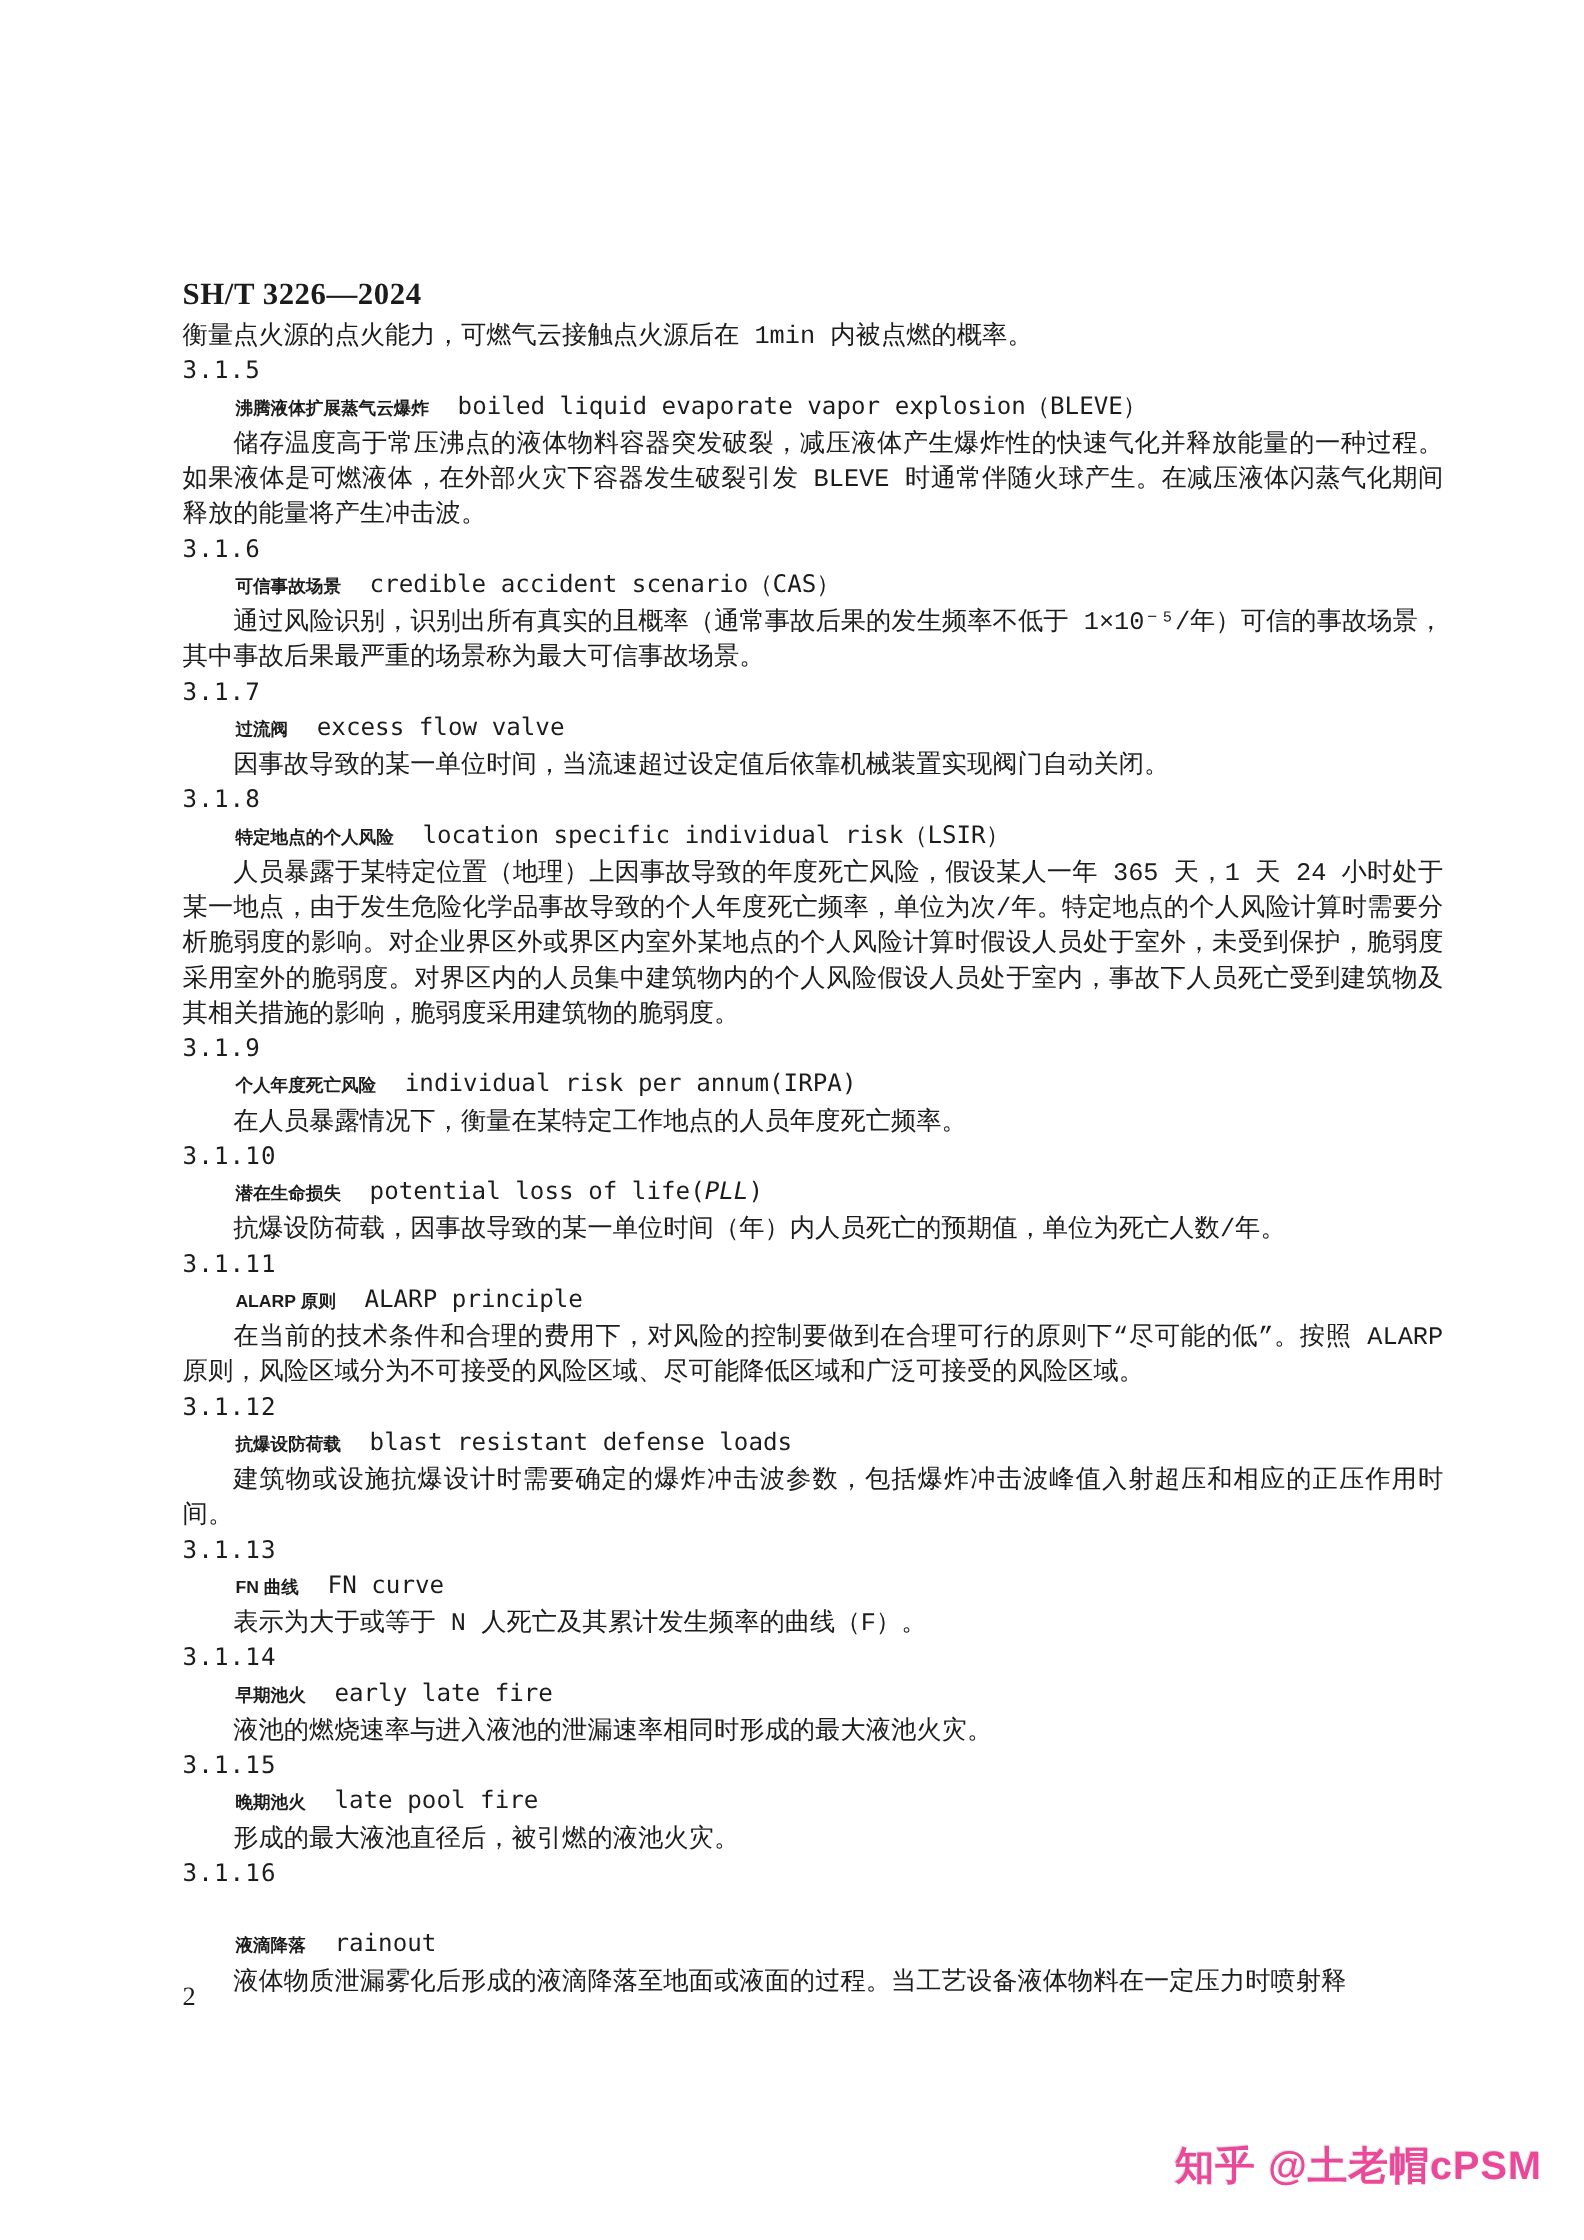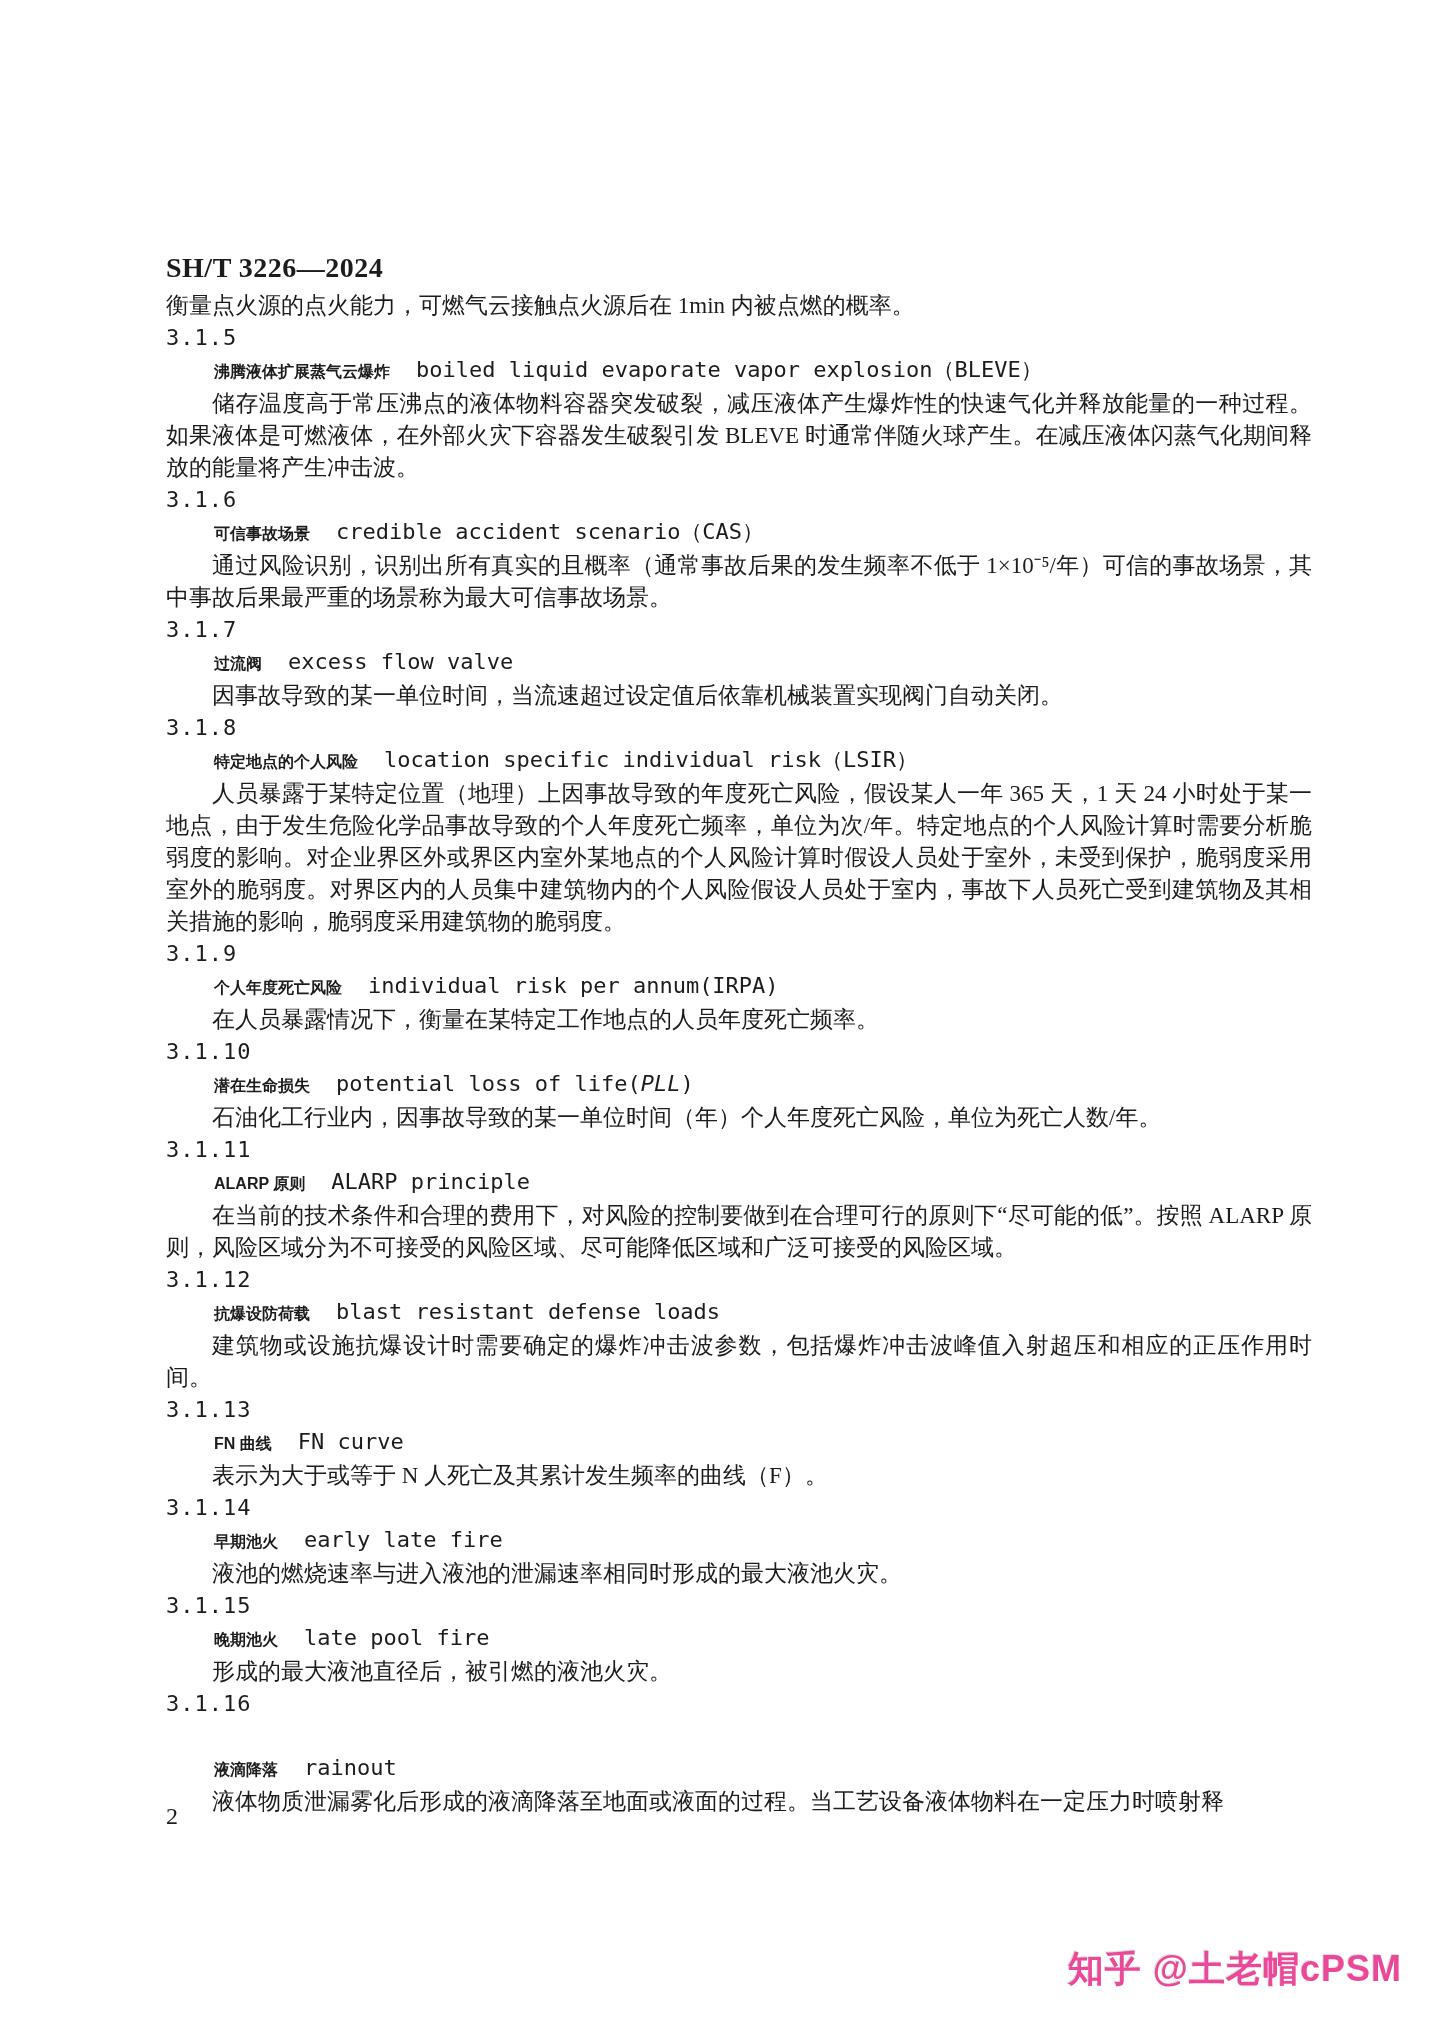--- a/index.html
+++ b/index.html
@@ -9,21 +9,21 @@
     font-family:"Liberation Serif","DejaVu Serif",serif;
   }
   .page{position:absolute;left:166px;top:252px;width:1146px;}
   .header-code{
     font-weight:bold;font-size:28px;line-height:32px;margin:0 0 6px 0;
     letter-spacing:0.5px;font-family:"Liberation Serif","DejaVu Serif",serif;
   }
   .body-par{
     font-size:23px;line-height:32px;margin:0;
     text-align:justify;text-indent:2em;
-    font-family:Liberation Serif, serif;
+    font-family:Liberation Mono, monospace;
   }
   .no-indent{text-indent:0;}
   .sec-num{
     font-family:"DejaVu Sans Mono","Liberation Mono",monospace;
     font-size:22px;line-height:32px;letter-spacing:1px;white-space:nowrap;
   }
   .term-line{padding-left:48px;line-height:32px;white-space:nowrap;}
   .term-cn{
     font-family:"Liberation Sans","DejaVu Sans",sans-serif;
     font-weight:bold;font-size:16px;
@@ -93,21 +93,21 @@
       <span class="term-cn">个人年度死亡风险</span><span class="term-en">individual risk per annum(IRPA)</span>
     </div>
   <p class="body-par">在人员暴露情况下，衡量在某特定工作地点的人员年度死亡频率。</p>
       </div>
 
   <div class="section">
     <div class="sec-num">3.1.10</div>
     <div class="term-line">
       <span class="term-cn">潜在生命损失</span><span class="term-en">potential loss of life(<i>PLL</i>)</span>
     </div>
-  <p class="body-par">石油化工行业内，因事故导致的某一单位时间（年）个人年度死亡风险，单位为死亡人数/年。</p>
+  <p class="body-par">抗爆设防荷载，因事故导致的某一单位时间（年）内人员死亡的预期值，单位为死亡人数/年。</p>
       </div>
 
   <div class="section">
     <div class="sec-num">3.1.11</div>
     <div class="term-line">
       <span class="term-cn">ALARP 原则</span><span class="term-en">ALARP principle</span>
     </div>
   <p class="body-par">在当前的技术条件和合理的费用下，对风险的控制要做到在合理可行的原则下“尽可能的低”。按照 ALARP 原则，风险区域分为不可接受的风险区域、尽可能降低区域和广泛可接受的风险区域。</p>
       </div>
 

